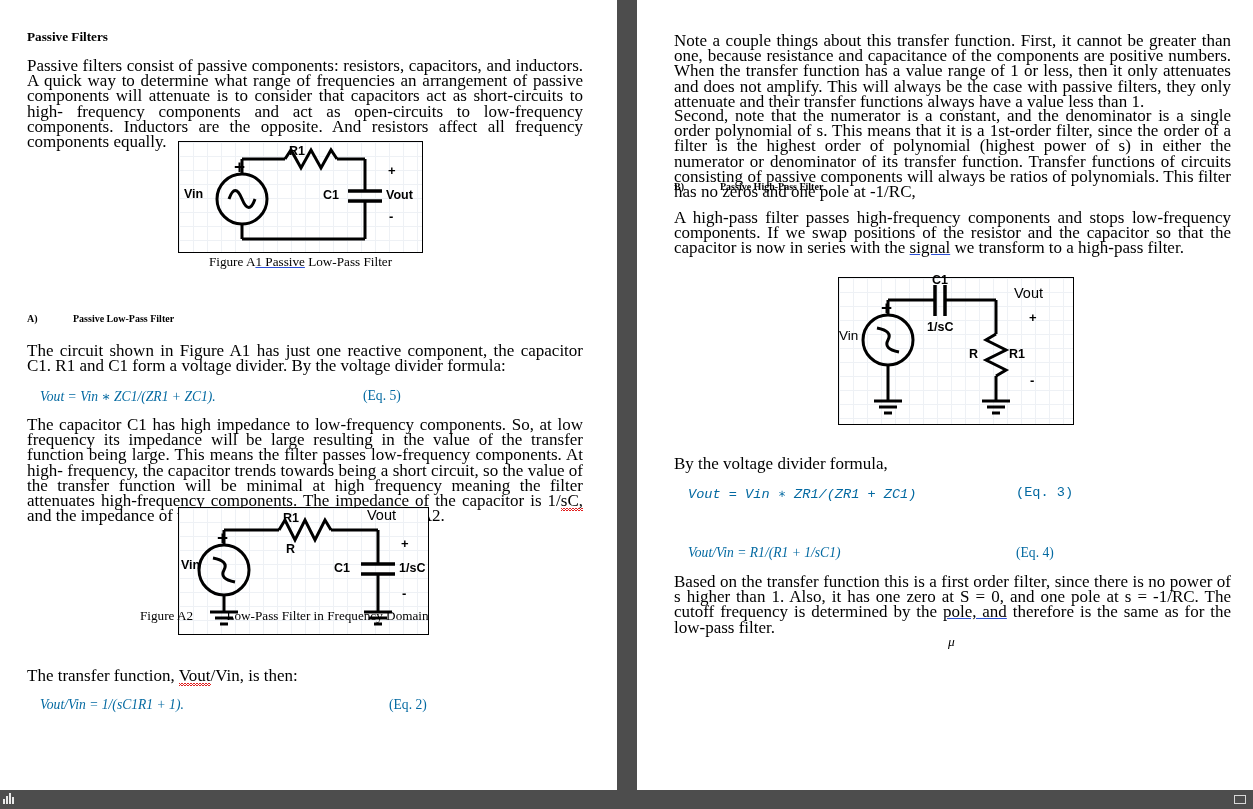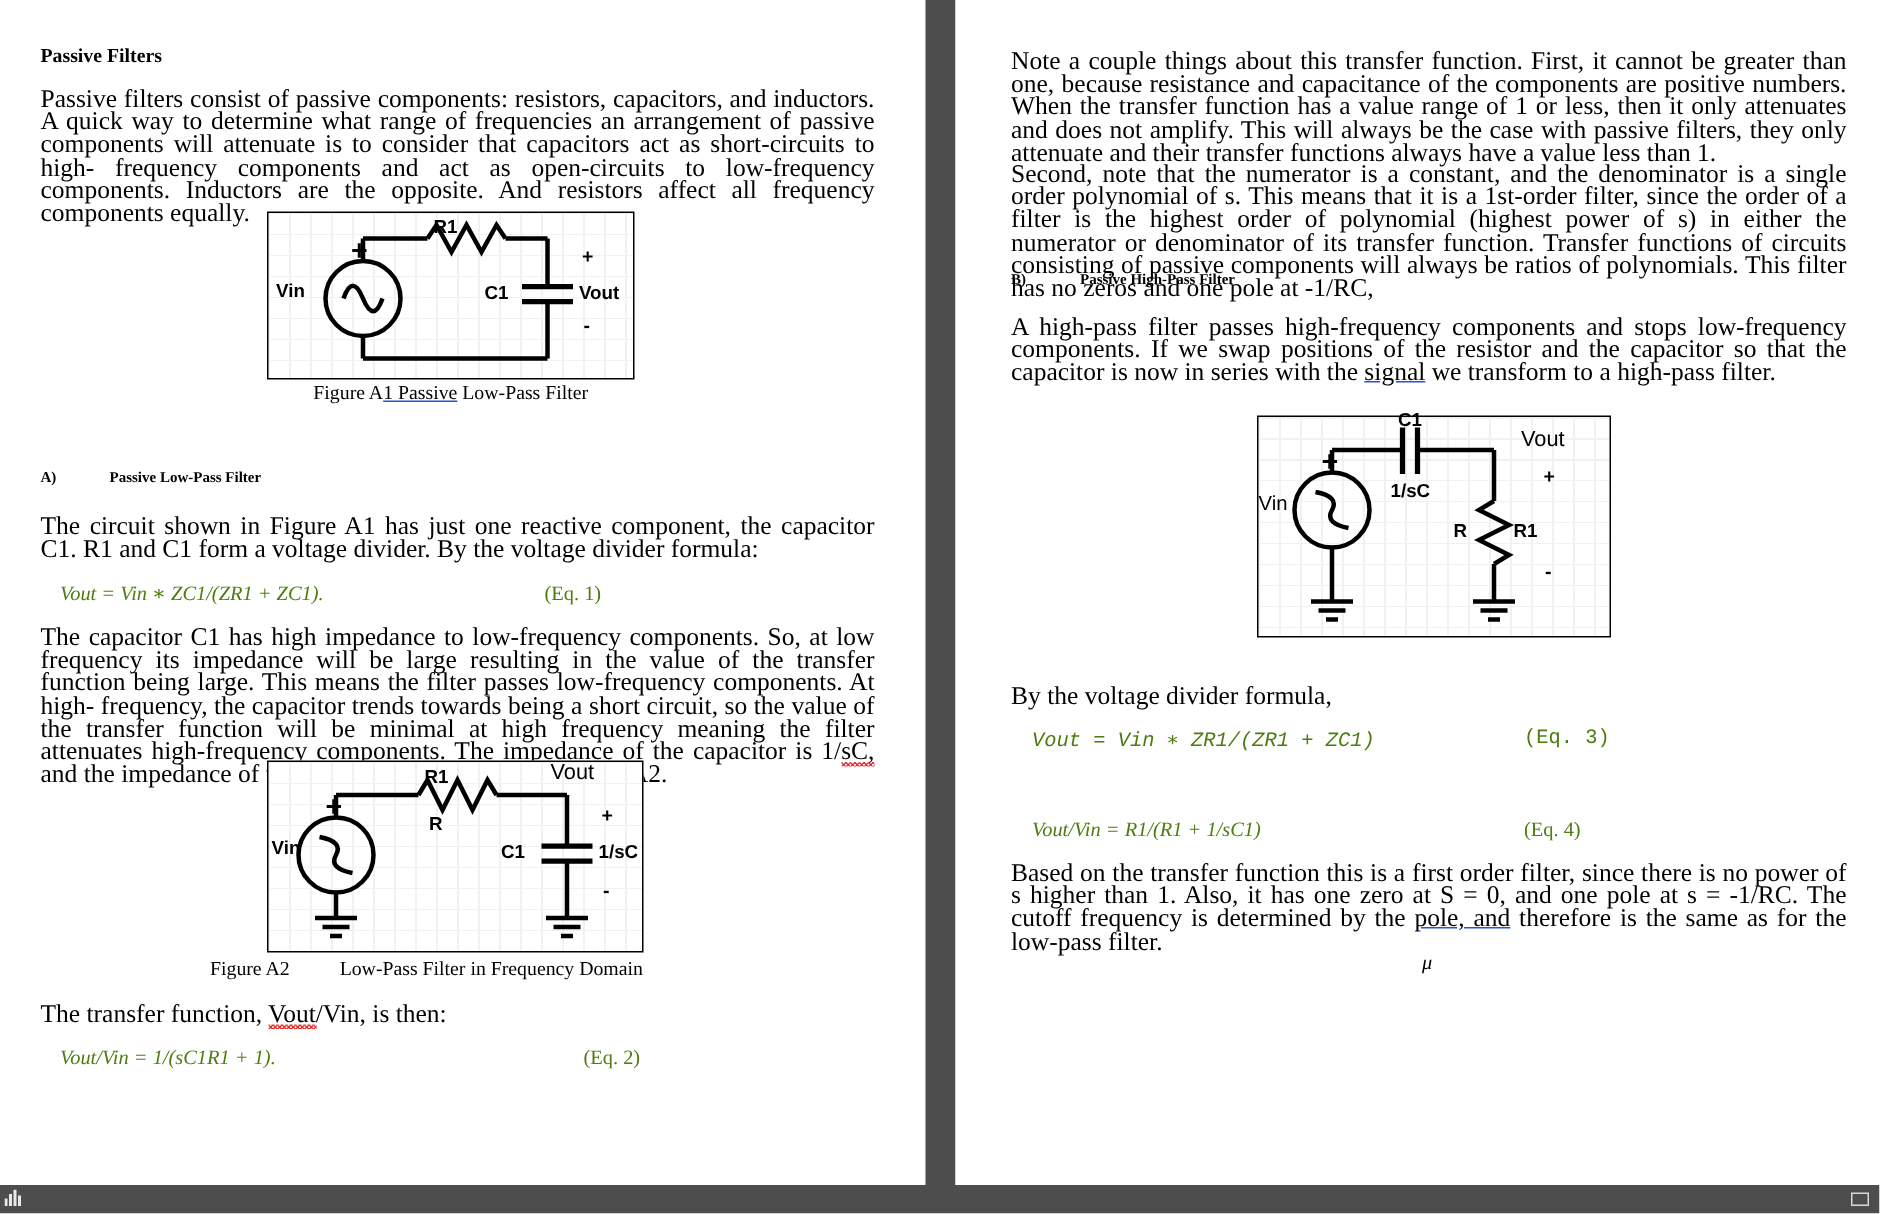--- a/index.html
+++ b/index.html
@@ -53,21 +53,21 @@
     font-size: 10px;
     font-weight: bold;
     color: #000;
     margin: 0;
   }
   .sec-head .letter { display: inline-block; width: 46px; }
   .equation {
     font-size: 13.6px;
     font-style: italic;
     font-family: "Liberation Serif", "DejaVu Serif", serif;
-    color: #4d7c0f;
+    color: #0369a1;
     margin: 0;
     position: relative;
   }
   .eqnum {
     font-style: normal;
     position: absolute;
   }
   .caption {
     font-size: 13.2px;
     color: #000;
@@ -160,21 +160,21 @@
       </div>
 
       <div class="sec-head" style="position:absolute; left:27px; top:313px;">
         <span class="letter">A)</span><span>Passive Low-Pass Filter</span>
       </div>
 
       <div class="body-text" style="position:absolute; left:27px; top:343px; width:556px;">The circuit shown in Figure A1 has just one reactive component, the capacitor C1. R1 and C1 form a voltage divider. By the voltage divider formula:</div>
 
       <div class="equation" style="position:absolute; left:40px; top:388px; width:560px;">
         <span>Vout  =  Vin ∗ ZC1/(ZR1 + ZC1).</span>
-        <span class="eqnum" style="left:323px; top:0;">(Eq. 1)</span>
+        <span class="eqnum" style="left:323px; top:0;">(Eq. 5)</span>
       </div>
 
       <div class="body-text" style="position:absolute; left:27px; top:417px; width:556px;">
         <span>The capacitor C1 has high impedance to low-frequency components. So, at low frequency its impedance will be large resulting in the value of the transfer function being large. This means the filter passes low-frequency components. At high- frequency, the capacitor trends towards being a short circuit, so the value of the transfer function will be minimal at high frequency meaning the filter attenuates high-frequency components. The impedance of the capacitor is 1/</span><span class="spell">sC,</span><span> and the impedance of the resistor is R as shown in Figure A2.</span>
       </div>
 
       <div class="figbox" style="left:178px; top:507px; width:251px; height:128px;">
         <svg width="249" height="126" viewBox="0 0 249 126">
 
           <circle cx="45" cy="62" r="25" fill="none" stroke="#000" stroke-width="3"></circle>
@@ -204,21 +204,21 @@
         <div style="position:absolute; left:2px; top:50px; font-family:'Liberation Sans',sans-serif; font-size:12.5px; font-weight:bold;">Vin</div>
         <div style="position:absolute; left:104px; top:3px; font-family:'Liberation Sans',sans-serif; font-size:12.5px; font-weight:bold;">R1</div>
         <div style="position:absolute; left:107px; top:34px; font-family:'Liberation Sans',sans-serif; font-size:12.5px; font-weight:bold;">R</div>
         <div style="position:absolute; left:155px; top:53px; font-family:'Liberation Sans',sans-serif; font-size:12.5px; font-weight:bold;">C1</div>
         <div style="position:absolute; left:220px; top:53px; font-family:'Liberation Sans',sans-serif; font-size:12.5px; font-weight:bold;">1/sC</div>
         <div style="position:absolute; left:188px; top:-1px; font-family:'Liberation Sans',sans-serif; font-size:14.5px;">Vout</div>
         <div style="position:absolute; left:222px; top:28px; font-family:'Liberation Sans',sans-serif; font-size:13px; font-weight:bold;">+</div>
         <div style="position:absolute; left:223px; top:78px; font-family:'Liberation Sans',sans-serif; font-size:13px; font-weight:bold;">-</div>
       </div>
 
-      <div class="caption" style="position:absolute; left:140px; top:638px; width:330px; text-align:left;">
+      <div class="caption" style="position:absolute; left:140px; top:608px; width:330px; text-align:left;">
         <span>Figure A2</span>
         <span style="display:inline-block; width:30px;"></span><span>Low-Pass Filter in Frequency Domain</span>
       </div>
 
       <div class="body-text" style="position:absolute; left:27px; top:668px; width:556px;">
         <span>The transfer function, </span><span class="spell">Vout</span><span>/Vin, is then:</span>
       </div>
 
       <div class="equation" style="position:absolute; left:40px; top:697px; width:560px;">
         <span>Vout/Vin  =  1/(sC1R1 + 1).</span>

